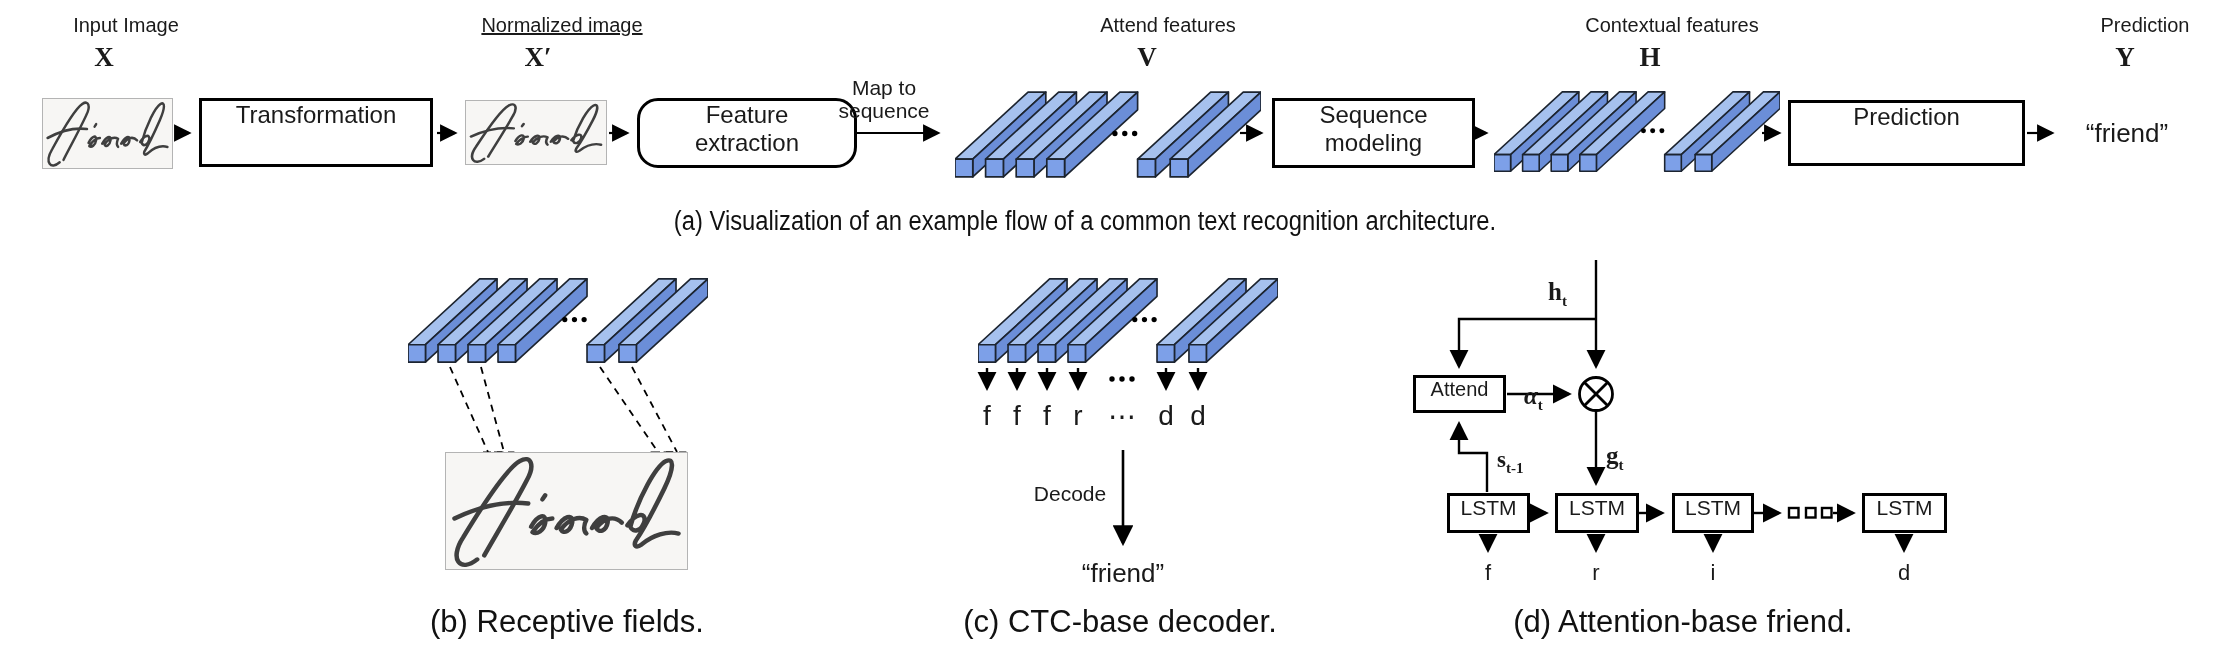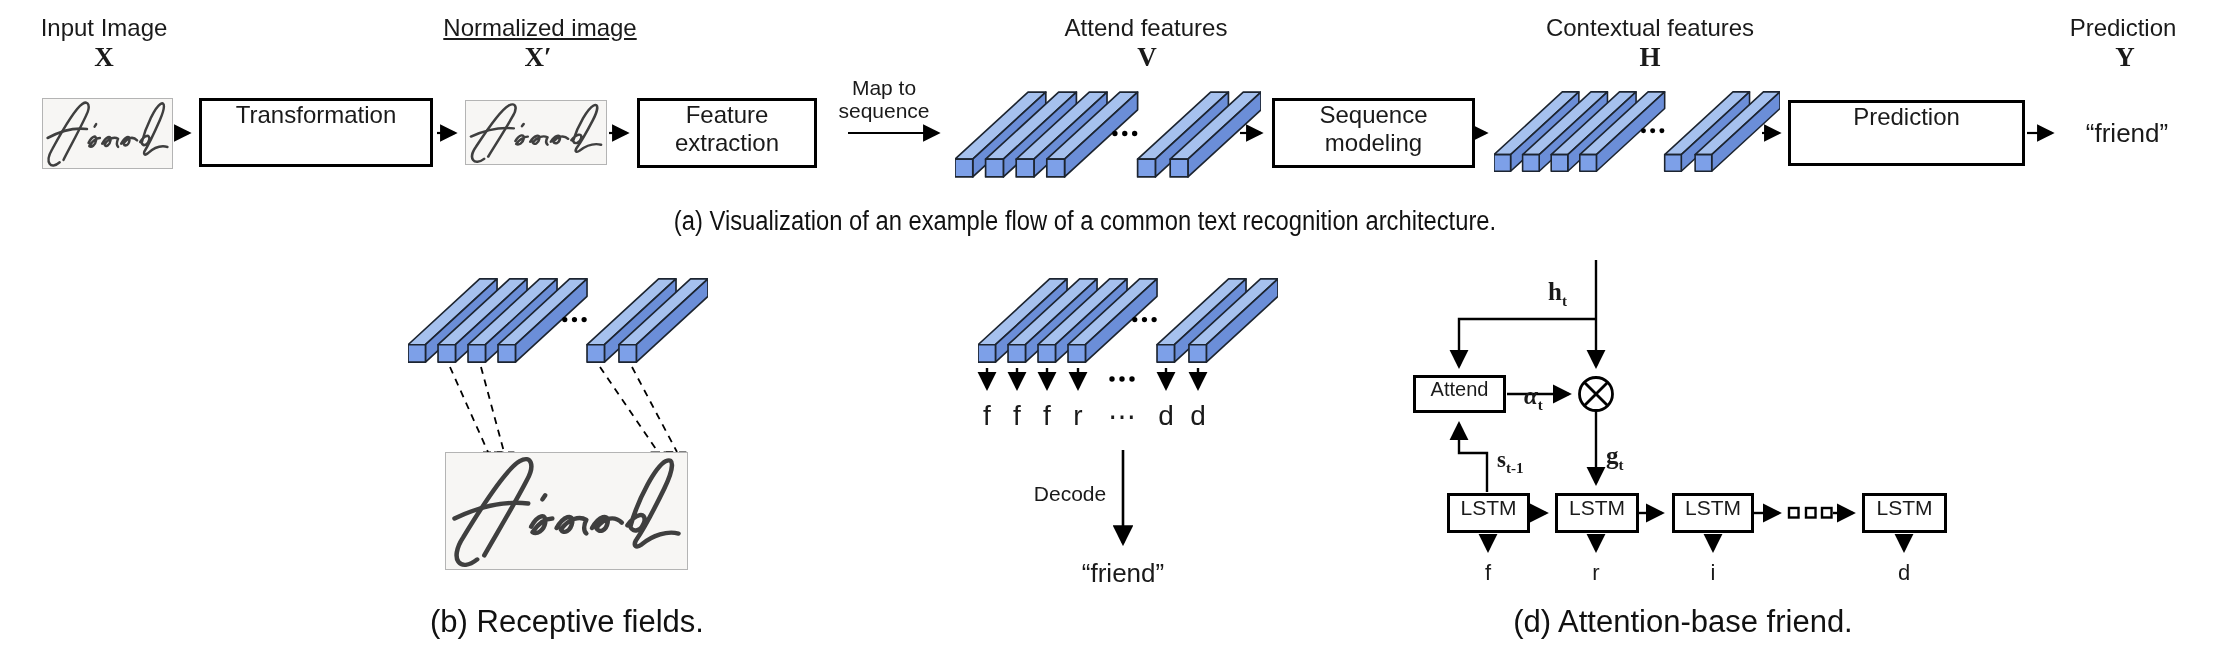--- a/index.html
+++ b/index.html
@@ -2,21 +2,21 @@
 <html><head>
 <meta charset="utf-8">
 <style>
   html,body{margin:0;padding:0;background:#fff;}
   .canvas{
     position:relative;width:2234px;height:658px;background:#ffffff;
     font-family:"Liberation Sans", sans-serif;color:#1a1a1a;overflow:hidden;
   }
   .overlay{position:absolute;left:0;top:0;width:2234px;height:658px;pointer-events:none;}
   .lbl{position:absolute;white-space:nowrap;transform:translateX(-50%);text-align:center;}
-  .toplabel{font-size:24px;}
+  .toplabel{font-size:20px;margin-left:22px;}
   .var{font-family:"Liberation Serif", serif;font-weight:bold;font-size:27px;}
   .box{
     position:absolute;box-sizing:border-box;border:3px solid #000;background:#fff;
     display:flex;align-items:flex-start;justify-content:center;text-align:center;
     font-size:24px;line-height:1.15;
   }
   .smallbox{border-width:3px;font-size:21px;}
   .wrapbox span{display:inline-block;}
   .caption{font-size:31px;color:#111;}
   .caption-a{font-size:27px;transform:translateX(-50%) scaleX(0.88);transform-origin:center;}
@@ -188,21 +188,21 @@
   <div class="lbl toplabel" style="left:104px;top:14px;">Input Image</div>
   <div class="lbl var" style="left:104px;top:42px;">X</div>
 
   <div class="box" style="left:199px;top:98px;width:234px;height:69px;">
     <span>Transformation</span>
   </div>
 
   <div class="lbl toplabel" style="left:540px;top:14px;text-decoration:underline;">Normalized image</div>
   <div class="lbl var" style="left:538px;top:42px;">X′</div>
 
-  <div class="box wrapbox" style="left:637px;top:98px;width:180px;height:70px;">
+  <div class="box wrapbox" style="left:637px;top:98px;width:220px;height:70px;border-radius:21px;">
     <span style="width:130px;">Feature extraction</span>
   </div>
 
   <div class="lbl" style="left:884px;top:76px;font-size:21px;line-height:1.1;white-space:normal;width:100px;margin-left:-50px;transform:none;">Map to sequence</div>
 
   <div class="lbl toplabel" style="left:1146px;top:14px;">Attend features</div>
   <div class="lbl var" style="left:1147px;top:42px;">V</div>
 
   <div class="box wrapbox" style="left:1272px;top:98px;width:203px;height:70px;">
     <span style="width:125px;">Sequence modeling</span>
@@ -226,20 +226,21 @@
   <div class="lbl frameletter" style="left:987px;top:400px;">f</div>
   <div class="lbl frameletter" style="left:1017px;top:400px;">f</div>
   <div class="lbl frameletter" style="left:1047px;top:400px;">f</div>
   <div class="lbl frameletter" style="left:1078px;top:400px;">r</div>
   <div class="lbl frameletter" style="left:1122px;top:400px;">⋯</div>
   <div class="lbl frameletter" style="left:1166px;top:400px;">d</div>
   <div class="lbl frameletter" style="left:1198px;top:400px;">d</div>
 
   <div class="lbl decodelbl" style="left:1070px;top:482px;">Decode</div>
   <div class="lbl outword" style="left:1123px;top:558px;">“friend”</div>
+  <div class="lbl caption" style="left:1120px;top:604px;">(c) CTC-base decoder.</div>
 
   <div class="mlabel" style="left:1548px;top:278px;"><span class="mbase">h</span><span class="msub">t</span></div>
   <div class="mlabel italic" style="left:1524px;top:358px;margin-top:24px;"><span class="mbase">α</span><span class="msub">t</span></div>
   <div class="mlabel" style="left:1606px;top:442px;"><span class="mbase">g</span><span class="msub">t</span></div>
   <div class="mlabel" style="left:1497px;top:447px;font-size:23px;"><span class="mbase">s</span><span class="msub">t-1</span></div>
 
   <div class="box smallbox" style="left:1413px;top:375px;width:93px;height:38px;font-size:20px;">
     <span>Attend</span>
   </div>
 

